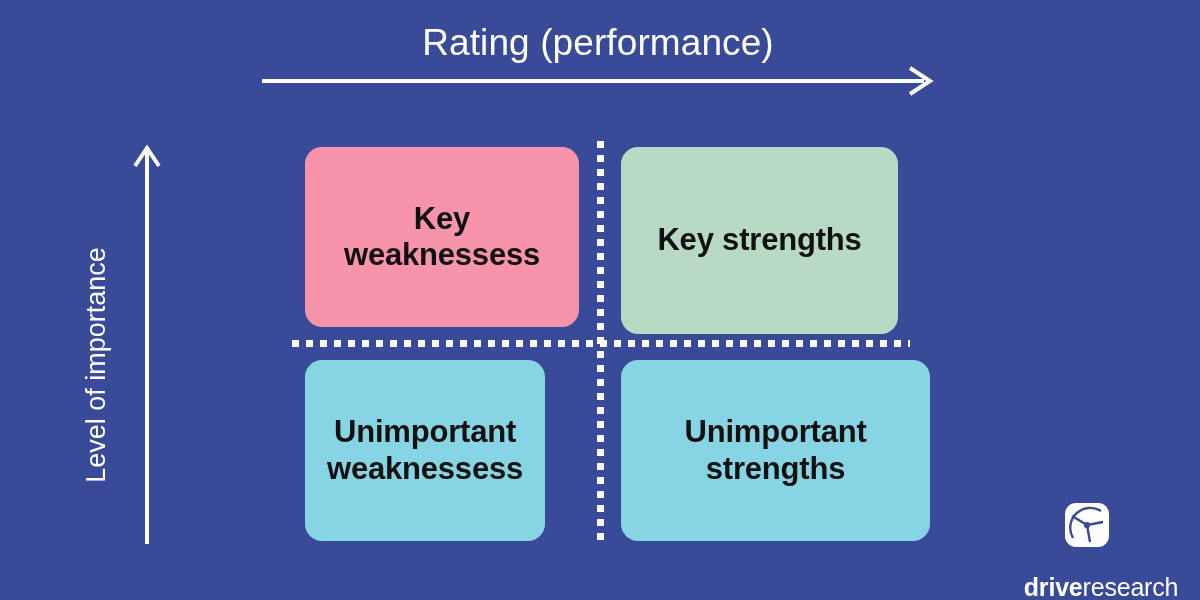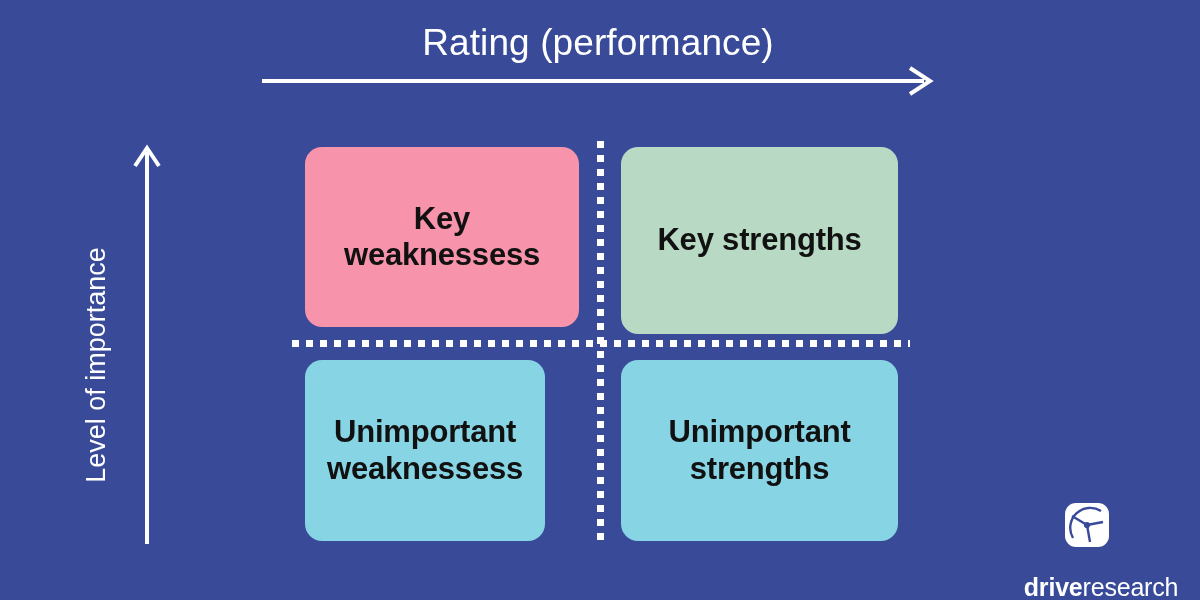--- a/index.html
+++ b/index.html
@@ -82,21 +82,21 @@
     font-weight: 700;
     line-height: 1.17;
     letter-spacing: -0.2px;
     padding: 0 12px;
     box-sizing: border-box;
   }
 
   #quadrant-key-weaknesses   { left: 305px; top: 147px; width: 274px; height: 180px; }
   #quadrant-key-strengths    { left: 621px; top: 147px; width: 277px; height: 187px; }
   #quadrant-unimp-weaknesses { left: 305px; top: 360px; width: 240px; height: 181px; }
-  #quadrant-unimp-strengths  { left: 621px; top: 360px; width: 277px; height: 181px; }
+  #quadrant-unimp-strengths  { left: 621px; top: 360px; width: 309px; height: 181px; }
 
   
   #divider-horizontal {
     position: absolute;
     left: 292px;
     top: 340px;
     width: 618px;
     height: 7px;
     background-image: linear-gradient(to right, #ffffff 0px, #ffffff 7px, rgba(0,0,0,0) 7px, rgba(0,0,0,0) 14px);
     background-size: 14px 7px;

